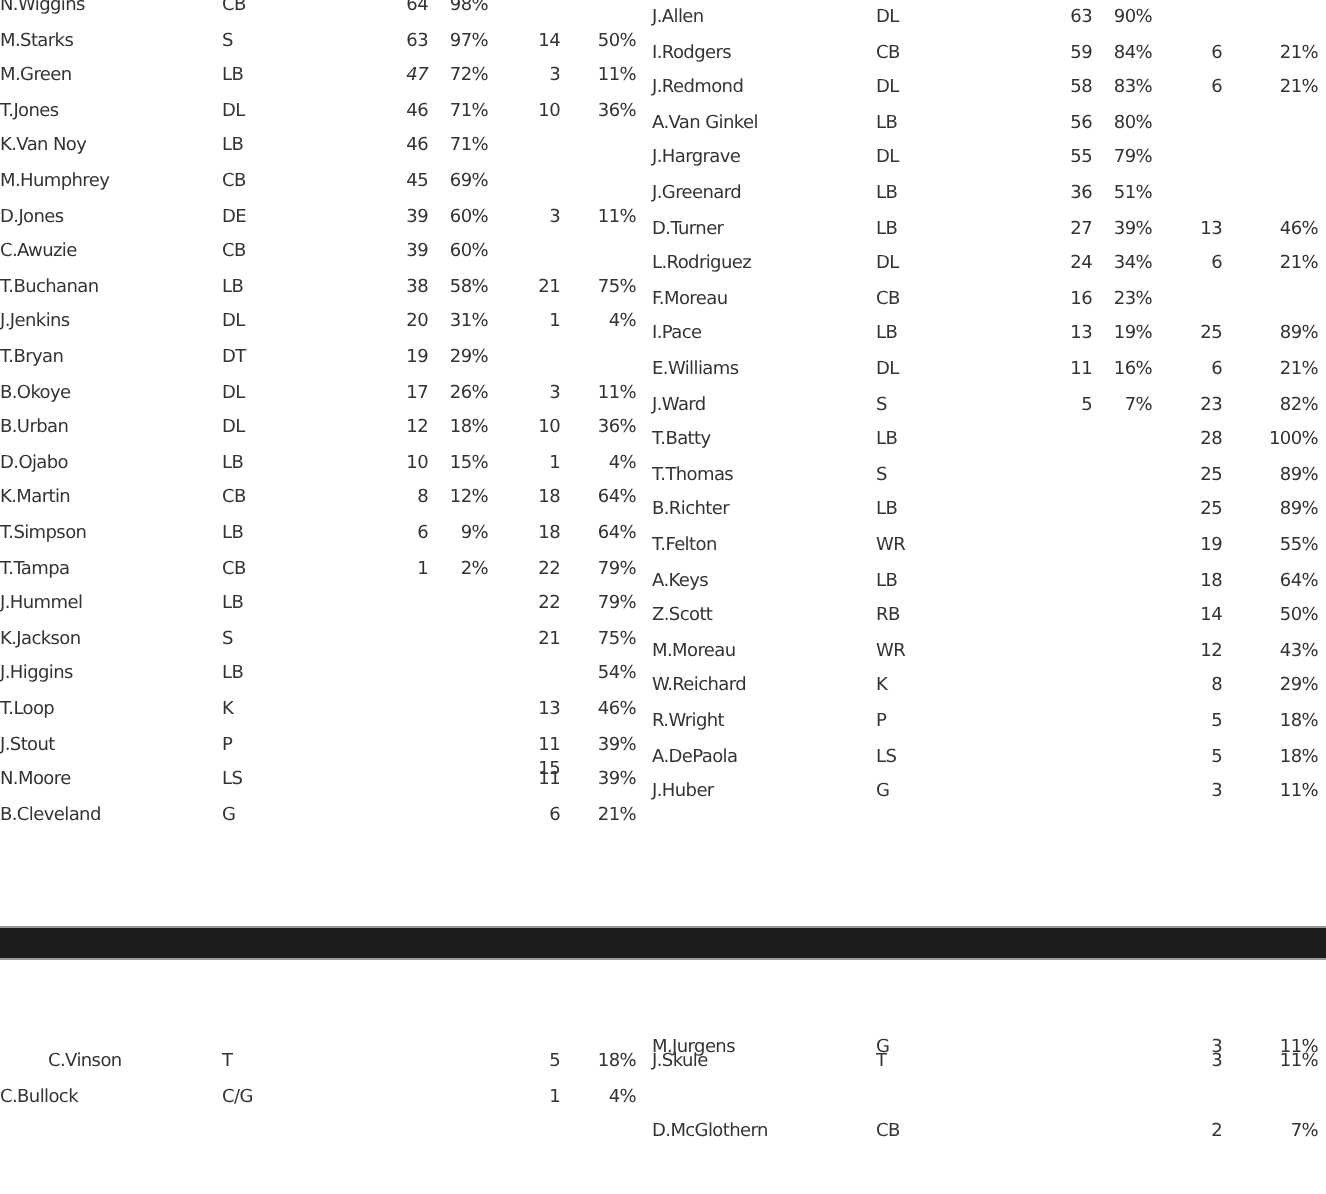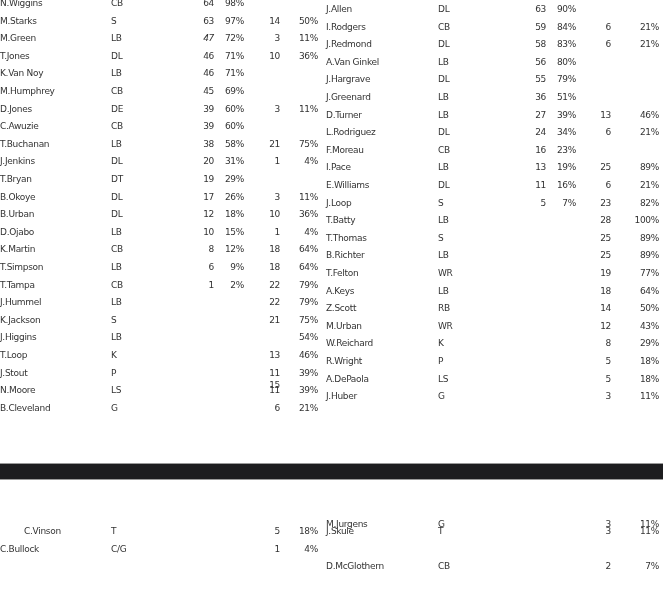--- a/index.html
+++ b/index.html
@@ -300,21 +300,21 @@
       </div>
       <div class="row" style="left: 326px; top: 178px; width: 330px;">
         <span class="cell" style="left: 0px;">E.Williams</span>
         <span class="cell" style="left: 112px;">DL</span>
         <span class="cell r" style="left: 200px; width: 20px;">11</span>
         <span class="cell r" style="left: 220px; width: 30px;">16%</span>
         <span class="cell r" style="left: 265px; width: 20px;">6</span>
         <span class="cell r" style="left: 303px; width: 30px;">21%</span>
       </div>
       <div class="row" style="left: 326px; top: 195.6px; width: 330px;">
-        <span class="cell" style="left: 0px;">J.Loop</span>
+        <span class="cell" style="left: 0px;">J.Ward</span>
         <span class="cell" style="left: 112px;">S</span>
         <span class="cell r" style="left: 200px; width: 20px;">5</span>
         <span class="cell r" style="left: 220px; width: 30px;">7%</span>
         <span class="cell r" style="left: 265px; width: 20px;">23</span>
         <span class="cell r" style="left: 303px; width: 30px;">82%</span>
       </div>
       <div class="row" style="left: 326px; top: 213.2px; width: 330px;">
         <span class="cell" style="left: 0px;">T.Batty</span>
         <span class="cell" style="left: 112px;">LB</span>
         <span class="cell r" style="left: 200px; width: 20px;"></span>
@@ -337,40 +337,40 @@
         <span class="cell r" style="left: 220px; width: 30px;"></span>
         <span class="cell r" style="left: 265px; width: 20px;">25</span>
         <span class="cell r" style="left: 303px; width: 30px;">89%</span>
       </div>
       <div class="row" style="left: 326px; top: 266px; width: 330px;">
         <span class="cell" style="left: 0px;">T.Felton</span>
         <span class="cell" style="left: 112px;">WR</span>
         <span class="cell r" style="left: 200px; width: 20px;"></span>
         <span class="cell r" style="left: 220px; width: 30px;"></span>
         <span class="cell r" style="left: 265px; width: 20px;">19</span>
-        <span class="cell r" style="left: 303px; width: 30px;">77%</span>
+        <span class="cell r" style="left: 303px; width: 30px;">55%</span>
       </div>
       <div class="row" style="left: 326px; top: 283.6px; width: 330px;">
         <span class="cell" style="left: 0px;">A.Keys</span>
         <span class="cell" style="left: 112px;">LB</span>
         <span class="cell r" style="left: 200px; width: 20px;"></span>
         <span class="cell r" style="left: 220px; width: 30px;"></span>
         <span class="cell r" style="left: 265px; width: 20px;">18</span>
         <span class="cell r" style="left: 303px; width: 30px;">64%</span>
       </div>
       <div class="row" style="left: 326px; top: 301.2px; width: 330px;">
         <span class="cell" style="left: 0px;">Z.Scott</span>
         <span class="cell" style="left: 112px;">RB</span>
         <span class="cell r" style="left: 200px; width: 20px;"></span>
         <span class="cell r" style="left: 220px; width: 30px;"></span>
         <span class="cell r" style="left: 265px; width: 20px;">14</span>
         <span class="cell r" style="left: 303px; width: 30px;">50%</span>
       </div>
       <div class="row" style="left: 326px; top: 318.8px; width: 330px;">
-        <span class="cell" style="left: 0px;">M.Urban</span>
+        <span class="cell" style="left: 0px;">M.Moreau</span>
         <span class="cell" style="left: 112px;">WR</span>
         <span class="cell r" style="left: 200px; width: 20px;"></span>
         <span class="cell r" style="left: 220px; width: 30px;"></span>
         <span class="cell r" style="left: 265px; width: 20px;">12</span>
         <span class="cell r" style="left: 303px; width: 30px;">43%</span>
       </div>
       <div class="row" style="left: 326px; top: 336.4px; width: 330px;">
         <span class="cell" style="left: 0px;">W.Reichard</span>
         <span class="cell" style="left: 112px;">K</span>
         <span class="cell r" style="left: 200px; width: 20px;"></span>

